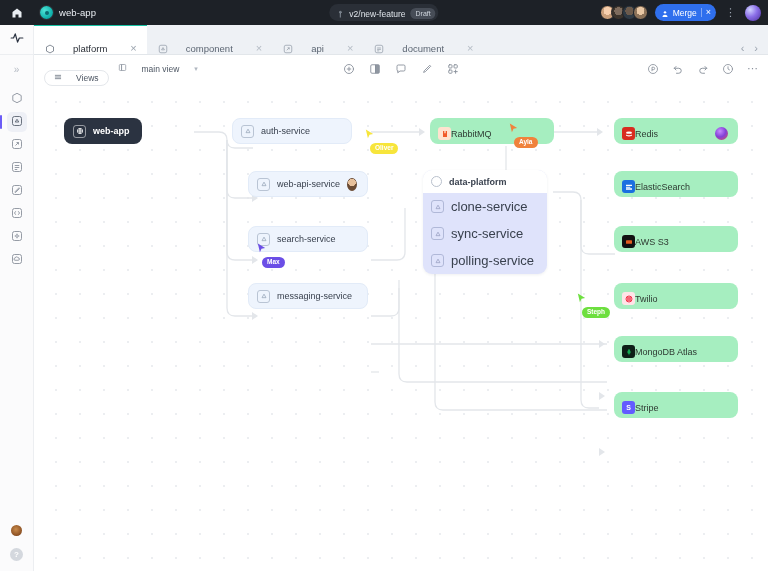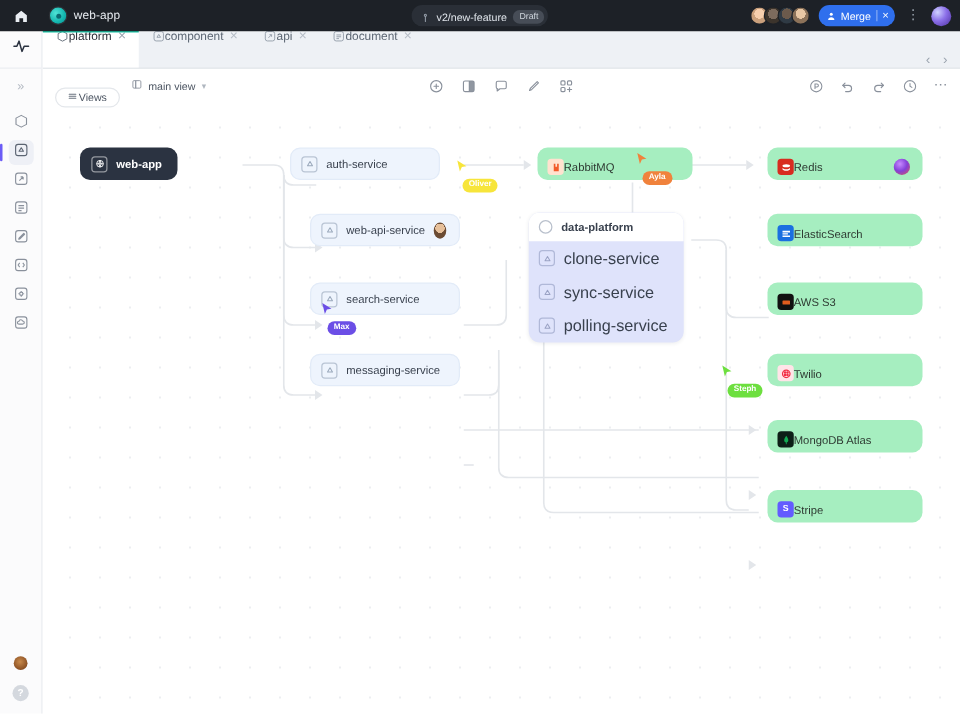--- a/index.html
+++ b/index.html
@@ -102,45 +102,45 @@
 
   
   .main { flex: 1; display: flex; flex-direction: column; min-width: 0; position: relative; }
 
   
   .tabbar {
     height: 30px; background: #eef1f5; display: flex; align-items: flex-end;
     border-bottom: 1px solid #e2e6ea; flex: 0 0 30px; position: relative; z-index: 20;
   }
   .tab {
-    height: 30px; display: flex; align-items: flex-start; gap: 0; padding: 0 10px 0 11px;
+    height: 30px; display: flex; align-items: flex-end; gap: 18px; padding: 0 10px 0 11px;
     font-size: 9.5px; color: #5c6673; cursor: pointer; position: relative;
   }
   .tab.active { background: #ffffff; color: #2a2f37; }
   .tab.active::before {
     content: ""; position: absolute; left: 0; right: 0; top: 0; height: 2px; background: #17c2a4;
   }
   .tab .t-ico { color: #9aa3ae; display: flex; }
   .tab.active .t-ico { color: #6b7480; }
   .tab .t-x { color: #b5bcc5; font-size: 11px; line-height: 1; margin-left: 5px; }
   .tab.active .t-x { color: #9aa3ae; }
   .tab-nav { margin-left: auto; display: flex; align-items: center; gap: 10px; padding-right: 10px; color: #9aa3ae; }
   .tab-nav span { font-size: 11px; cursor: pointer; line-height: 1; }
 
   
   .toolbar {
     height: 27px; background: #ffffff; display: flex; align-items: center;
     padding: 0 10px; flex: 0 0 27px; position: relative; z-index: 15;
   }
   .views-btn {
-    display: flex; align-items: center; gap: 1px; border: 1px solid #e4e7eb; border-radius: 11px;
+    display: flex; align-items: center; gap: 14px; border: 1px solid #e4e7eb; border-radius: 11px;
     height: 16px; padding: 0 9px; font-size: 8.5px; color: #4d5663; background: #fff; cursor: pointer; margin-top: 19px;
   }
   .view-pill {
-    display: flex; align-items: center; gap: 5px; margin-left: 9px; font-size: 8.5px; color: #4d5663; cursor: pointer;
+    display: flex; align-items: center; gap: 15px; margin-left: 9px; font-size: 8.5px; color: #4d5663; cursor: pointer;
   }
   .view-pill .chev { color: #b0b7c0; font-size: 7px; }
   .tool-center { position: absolute; left: 50%; transform: translateX(-50%); display: flex; align-items: center; gap: 14px; }
   .tool-center .ti, .tool-right .ti { color: #8a919c; display: flex; cursor: pointer; }
   .tool-right { margin-left: auto; display: flex; align-items: center; gap: 13px; }
   .tool-right .dots { color: #8a919c; font-size: 11px; line-height: 1; cursor: pointer; }
 
   
   .canvas {
     flex: 1; position: relative; background-color: #ffffff;

